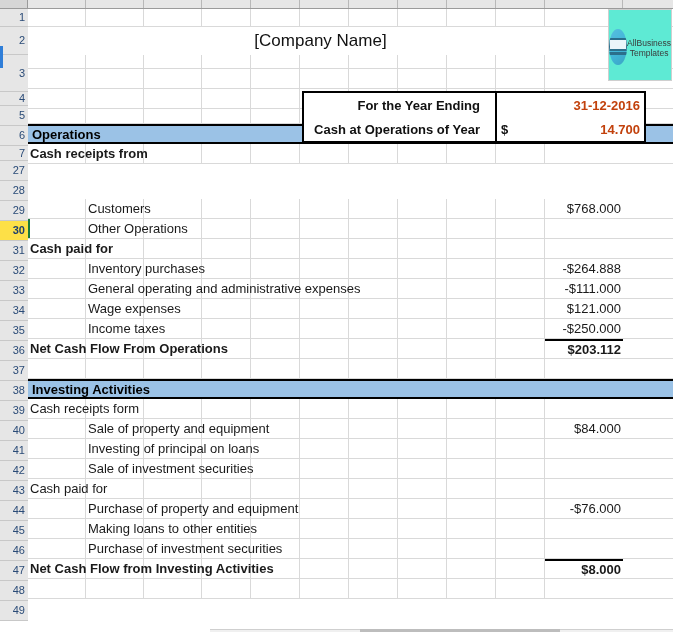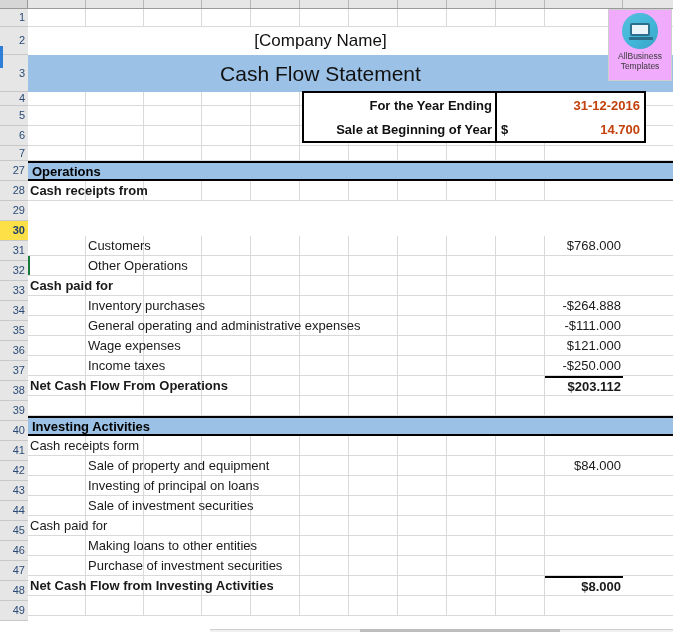--- a/index.html
+++ b/index.html
@@ -169,25 +169,25 @@
     box-sizing: border-box;
   }
 
   
   .logo-box {
     position: absolute;
     right: 1px;
     top: 9px;
     width: 64px;
     height: 72px;
-    background: #f0abfc;
+    background: #5eead4;
     border: 1px solid #cfcfcf;
     box-sizing: border-box;
     display: flex;
-    flex-direction: column;
+    flex-direction: row;
     align-items: center;
     justify-content: flex-start;
     z-index: 20;
     padding-top: 3px;
   }
   .logo-circle {
     width: 36px; height: 36px;
     border-radius: 50%;
     background: #41b6d9;
     display: flex; align-items: center; justify-content: center;
@@ -243,21 +243,21 @@
   .info-row {
     flex: 1 1 0;
     display: flex;
     align-items: center;
   }
   .info-label {
     flex: 0 0 193px;
     height: 100%;
     display: flex; align-items: center; justify-content: flex-end;
     font-size: 13px; font-weight: bold; color: #111;
-    padding-right: 3px;
+    padding-right: 15px;
     box-sizing: border-box;
     border-right: 2px solid #000;
   }
   .info-cur {
     flex: 0 0 18px;
     height: 100%;
     display: flex; align-items: center; justify-content: flex-start;
     font-size: 13px; font-weight: bold; color: #111;
     padding-left: 4px;
     box-sizing: border-box;
@@ -385,34 +385,20 @@
         <div class="cell c3"></div>
         <div class="cell c4"></div>
         <div class="cell c5"></div>
         <div class="cell c6"></div>
         <div class="cell c7"></div>
         <div class="cell c8"></div>
         <div class="cell c9"></div>
         <div class="cell c10 last"></div>
         <div class="company-name">[Company Name]</div>
       </div>
-      <div class="row bluetitle" style="height: 37px;">
-        <div class="cell c0"></div>
-        <div class="cell c1"></div>
-        <div class="cell c2"></div>
-        <div class="cell c3"></div>
-        <div class="cell c4"></div>
-        <div class="cell c5"></div>
-        <div class="cell c6"></div>
-        <div class="cell c7"></div>
-        <div class="cell c8"></div>
-        <div class="cell c9"></div>
-        <div class="cell c10 last"></div>
-        <div class="sheet-title">Cash Flow Statement</div>
-      </div>
       <div class="row" style="height: 14px;">
         <div class="cell c0"></div>
         <div class="cell c1"></div>
         <div class="cell c2"></div>
         <div class="cell c3"></div>
         <div class="cell c4"></div>
         <div class="cell c5"></div>
         <div class="cell c6"></div>
         <div class="cell c7"></div>
         <div class="cell c8"></div>
@@ -674,20 +660,33 @@
         <div class="cell c1"></div>
         <div class="cell c2"></div>
         <div class="cell c3"></div>
         <div class="cell c4"></div>
         <div class="cell c5"></div>
         <div class="cell c6"></div>
         <div class="cell c7"></div>
         <div class="cell c8"></div>
         <div class="cell c9"></div>
         <div class="cell c10 last right"></div>
+      </div>
+      <div class="row" style="height: 20px;">
+        <div class="cell c0"></div>
+        <div class="cell c1 nowrapover">Purchase of property and equipment</div>
+        <div class="cell c2"></div>
+        <div class="cell c3"></div>
+        <div class="cell c4"></div>
+        <div class="cell c5"></div>
+        <div class="cell c6"></div>
+        <div class="cell c7"></div>
+        <div class="cell c8"></div>
+        <div class="cell c9"></div>
+        <div class="cell c10 last right">-$76.000</div>
       </div>
       <div class="row" style="height: 20px;">
         <div class="cell c0"></div>
         <div class="cell c1 nowrapover">Making loans to other entities</div>
         <div class="cell c2"></div>
         <div class="cell c3"></div>
         <div class="cell c4"></div>
         <div class="cell c5"></div>
         <div class="cell c6"></div>
         <div class="cell c7"></div>
@@ -736,21 +735,21 @@
       </div>
     </div>
 
   <div class="info-box">
     <div class="info-row">
       <div class="info-label">For the Year Ending</div>
       <div class="info-cur"></div>
       <div class="info-val">31-12-2016</div>
     </div>
     <div class="info-row">
-      <div class="info-label">Sale at Beginning of Year</div>
+      <div class="info-label">Cash at Operations of Year</div>
       <div class="info-cur">$</div>
       <div class="info-val">14.700</div>
     </div>
   </div>
 
   <div class="logo-box">
     <div class="logo-circle">
       <div class="shade"></div>
       <div class="logo-laptop">
         <div class="logo-screen"></div>

